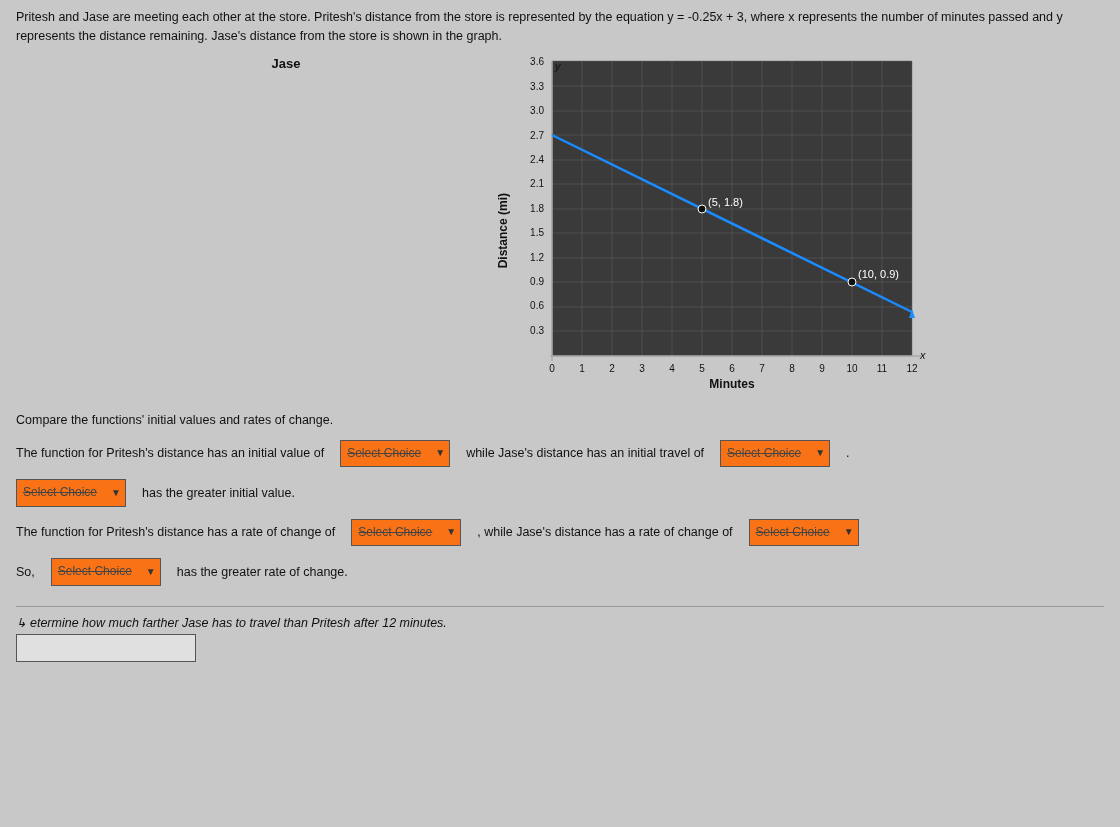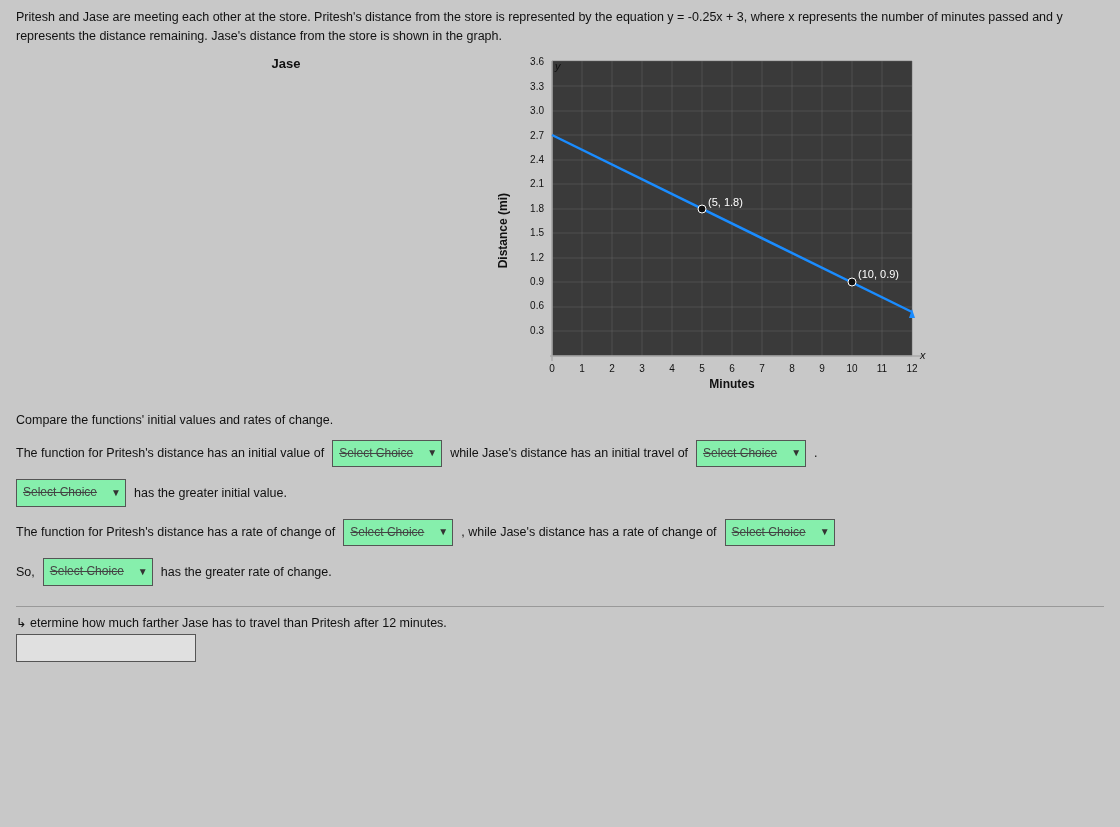--- a/index.html
+++ b/index.html
@@ -65,30 +65,30 @@
     }
     .question-text {
       font-size: 12.5px;
       margin-bottom: 10px;
       line-height: 1.6;
     }
     .sentence-row {
       display: flex;
       align-items: center;
       flex-wrap: wrap;
-      gap: 8px;
+      gap: 16px;
       margin-bottom: 12px;
       font-size: 12.5px;
       line-height: 1.8;
     }
     .dropdown {
       display: inline-flex;
       align-items: center;
       border: 1.5px solid #555;
-      background: #86efac;
+      background: #f97316;
       padding: 2px 4px 2px 6px;
       font-size: 12px;
       color: #333;
       cursor: pointer;
       min-width: 110px;
       gap: 4px;
     }
     .dropdown span.dd-text {
       flex: 1;
       text-decoration: line-through;
@@ -103,20 +103,21 @@
       border-top: 1px solid #999;
       padding-top: 8px;
     }
     .part-b-title {
       font-size: 13px;
       font-weight: bold;
       margin-bottom: 6px;
     }
     .part-b-text {
       font-size: 12.5px;
+      font-style: italic;
     }
     .input-box {
       width: 180px;
       height: 28px;
       border: 1.5px solid #555;
       background: #e0e0e0;
       margin-top: 4px;
     }
   </style>
 </head>

